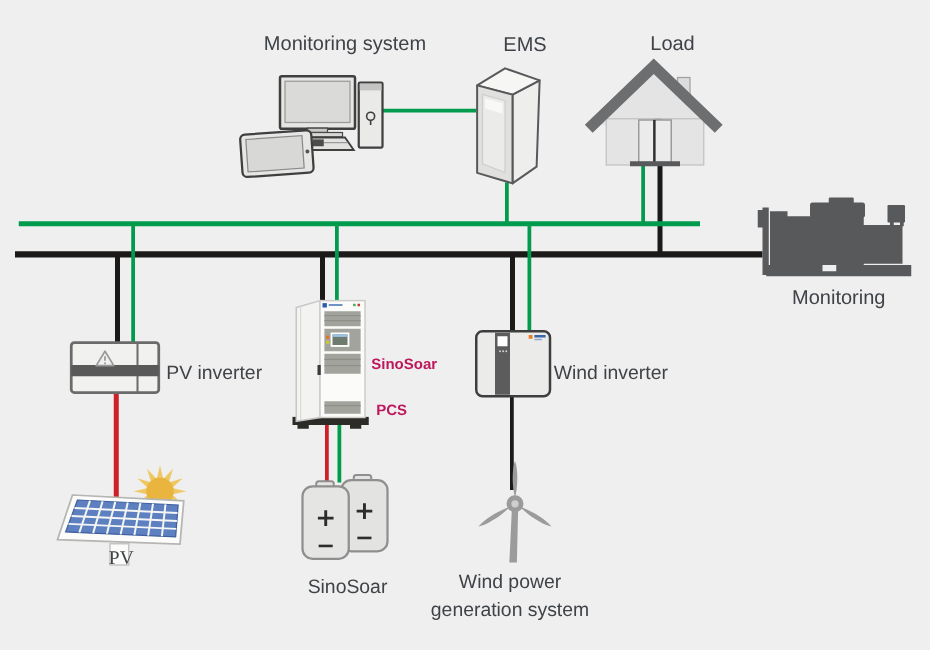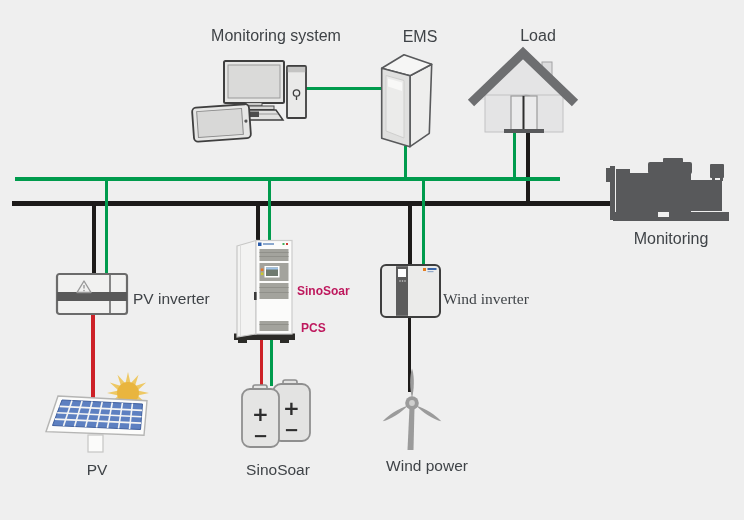--- a/index.html
+++ b/index.html
@@ -213,20 +213,21 @@
     <circle cx="34" cy="41" r="2.9" fill="#cfcfce"></circle>
   </svg>
 
   <div class="lbl center big" style="left:276px;top:26px;">Monitoring system</div>
   <div class="lbl center big" style="left:420px;top:27px;">EMS</div>
   <div class="lbl center big" style="left:538px;top:26px;">Load</div>
   <div class="lbl center big" style="left:671px;top:229px;">Monitoring</div>
   <div class="lbl" style="left:133px;top:290px;">PV inverter</div>
   <div class="lbl bold" style="left:297px;top:284px;">SinoSoar</div>
   <div class="lbl bold" style="left:301px;top:309px;margin-top:12px;">PCS</div>
-  <div class="lbl" style="left:443px;top:290px;font-family:Liberation Serif, serif;">Wind inverter</div>
-  <div class="lbl center" style="left:97px;top:461px;">PV</div>
+  <div class="lbl" style="left:443px;top:290px;">Wind inverter</div>
+  <div class="lbl center" style="left:97px;top:438px;font-family:Liberation Serif, serif;">PV</div>
   <div class="lbl center" style="left:278px;top:461px;">SinoSoar</div>
-  <div class="lbl center" style="left:427px;top:454px;line-height:23px;">
+  <div class="lbl center" style="left:408px;top:454px;line-height:23px;">
     <div>Wind power</div>
+    <div>generation system</div>
   </div>
 
 </div>
 
 </body></html>

